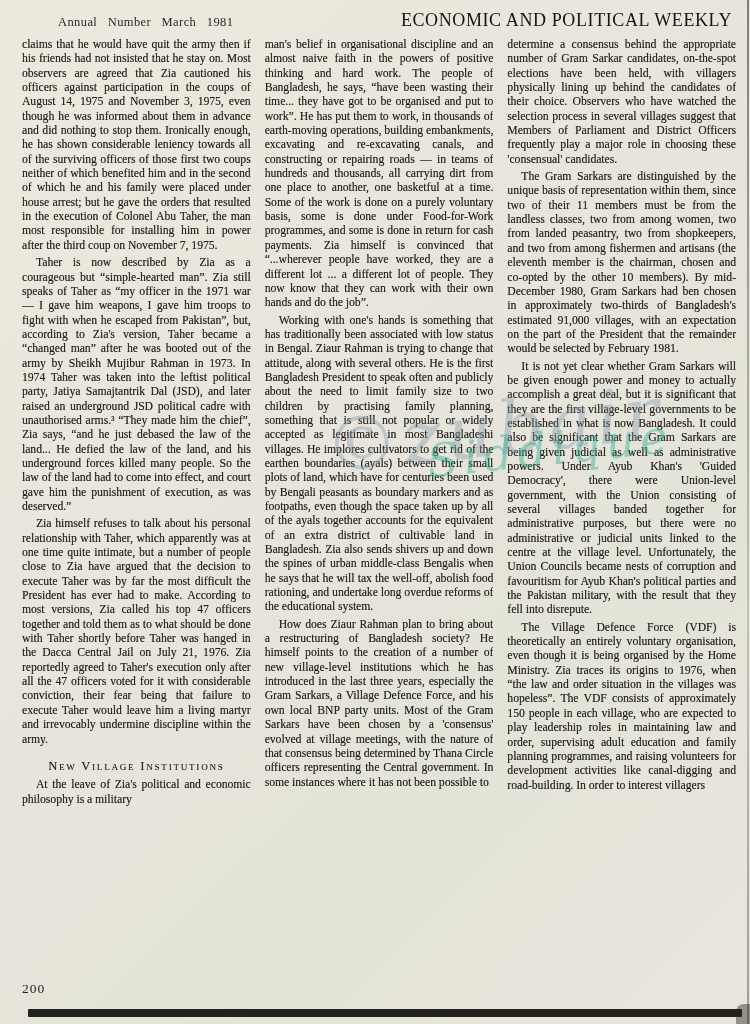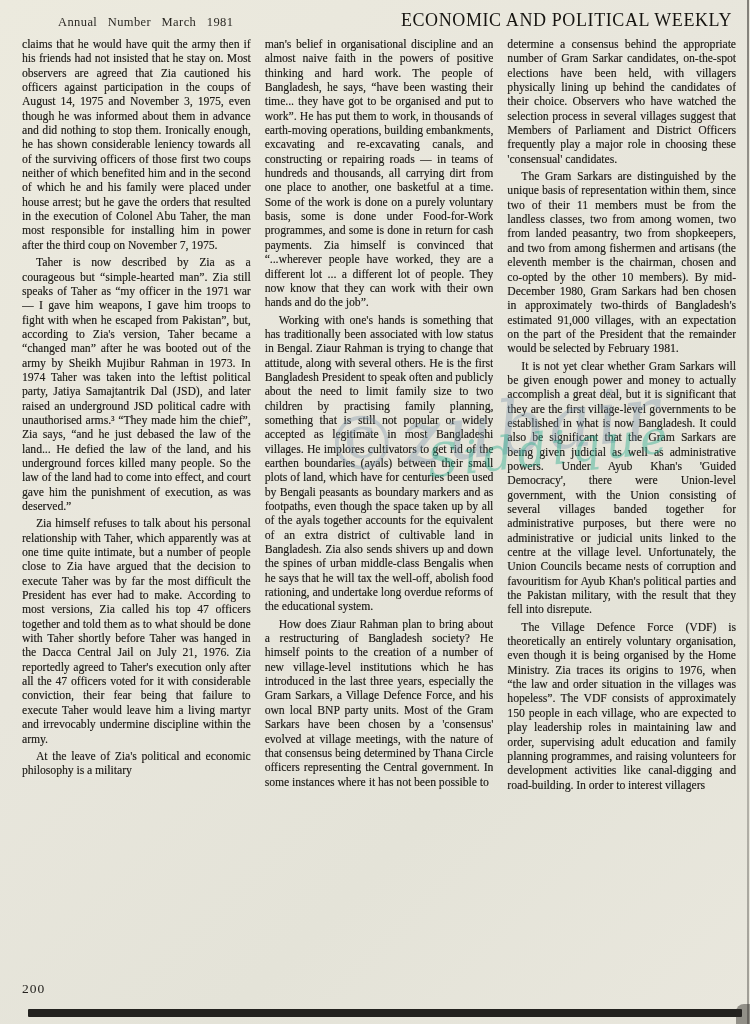--- a/index.html
+++ b/index.html
@@ -94,20 +94,21 @@
     <span class="hdr-left">Annual Number March 1981</span>
     <span class="hdr-right">ECONOMIC AND POLITICAL WEEKLY</span>
   </div>
 
   <div class="columns">
 
     <div class="col col1">
       <p class="noindent">claims that he would have quit the army then if his friends had not insisted that he stay on. Most observers are agreed that Zia cautioned his officers against participation in the coups of August 14, 1975 and November 3, 1975, even though he was informed about them in advance and did nothing to stop them. Ironically enough, he has shown considerable leniency towards all of the surviving officers of those first two coups neither of which benefited him and in the second of which he and his family were placed under house arrest; but he gave the orders that resulted in the execution of Colonel Abu Taher, the man most responsible for installing him in power after the third coup on November 7, 1975.</p>
       <p>Taher is now described by Zia as a courageous but “simple-hearted man”. Zia still speaks of Taher as “my officer in the 1971 war — I gave him weapons, I gave him troops to fight with when he escaped from Pakistan”, but, according to Zia's version, Taher became a “changed man” after he was booted out of the army by Sheikh Mujibur Rahman in 1973. In 1974 Taher was taken into the leftist political party, Jatiya Samajtantrik Dal (JSD), and later raised an underground JSD political cadre with unauthorised arms.³ “They made him the chief”, Zia says, “and he just debased the law of the land... He defied the law of the land, and his underground forces killed many people. So the law of the land had to come into effect, and court gave him the punishment of execution, as was deserved.”</p>
       <p>Zia himself refuses to talk about his personal relationship with Taher, which apparently was at one time quite intimate, but a number of people close to Zia have argued that the decision to execute Taher was by far the most difficult the President has ever had to make. According to most versions, Zia called his top 47 officers together and told them as to what should be done with Taher shortly before Taher was hanged in the Dacca Central Jail on July 21, 1976. Zia reportedly agreed to Taher's execution only after all the 47 officers voted for it with considerable conviction, their fear being that failure to execute Taher would leave him a living martyr and irrevocably undermine discipline within the army.</p>
+      <div class="section-heading">New Village Institutions</div>
       <p>At the leave of Zia's political and economic philosophy is a military</p>
       <div class="page-number">200</div>
     </div>
 
     <div class="col">
       <p class="noindent">man's belief in organisational discipline and an almost naive faith in the powers of positive thinking and hard work. The people of Bangladesh, he says, “have been wasting their time... they have got to be organised and put to work”. He has put them to work, in thousands of earth-moving operations, building embankments, excavating and re-excavating canals, and constructing or repairing roads — in teams of hundreds and thousands, all carrying dirt from one place to another, one basketful at a time. Some of the work is done on a purely voluntary basis, some is done under Food-for-Work programmes, and some is done in return for cash payments. Zia himself is convinced that “...wherever people have worked, they are a different lot ... a different lot of people. They now know that they can work with their own hands and do the job”.</p>
       <p>Working with one's hands is something that has traditionally been associated with low status in Bengal. Ziaur Rahman is trying to change that attitude, along with several others. He is the first Bangladesh President to speak often and publicly about the need to limit family size to two children by practising family planning, something that is still not popular or widely accepted as legitimate in most Bangladeshi villages. He implores cultivators to get rid of the earthen boundaries (ayals) between their small plots of land, which have for centuries been used by Bengali peasants as boundary markers and as footpaths, even though the space taken up by all of the ayals together accounts for the equivalent of an extra district of cultivable land in Bangladesh. Zia also sends shivers up and down the spines of urban middle-class Bengalis when he says that he will tax the well-off, abolish food rationing, and undertake long overdue reforms of the educational system.</p>
       <p>How does Ziaur Rahman plan to bring about a restructuring of Bangladesh society? He himself points to the creation of a number of new village-level institutions which he has introduced in the last three years, especially the Gram Sarkars, a Village Defence Force, and his own local BNP party units. Most of the Gram Sarkars have been chosen by a 'consensus' evolved at village meetings, with the nature of that consensus being determined by Thana Circle officers representing the Central government. In some instances where it has not been possible to</p>
     </div>
 

